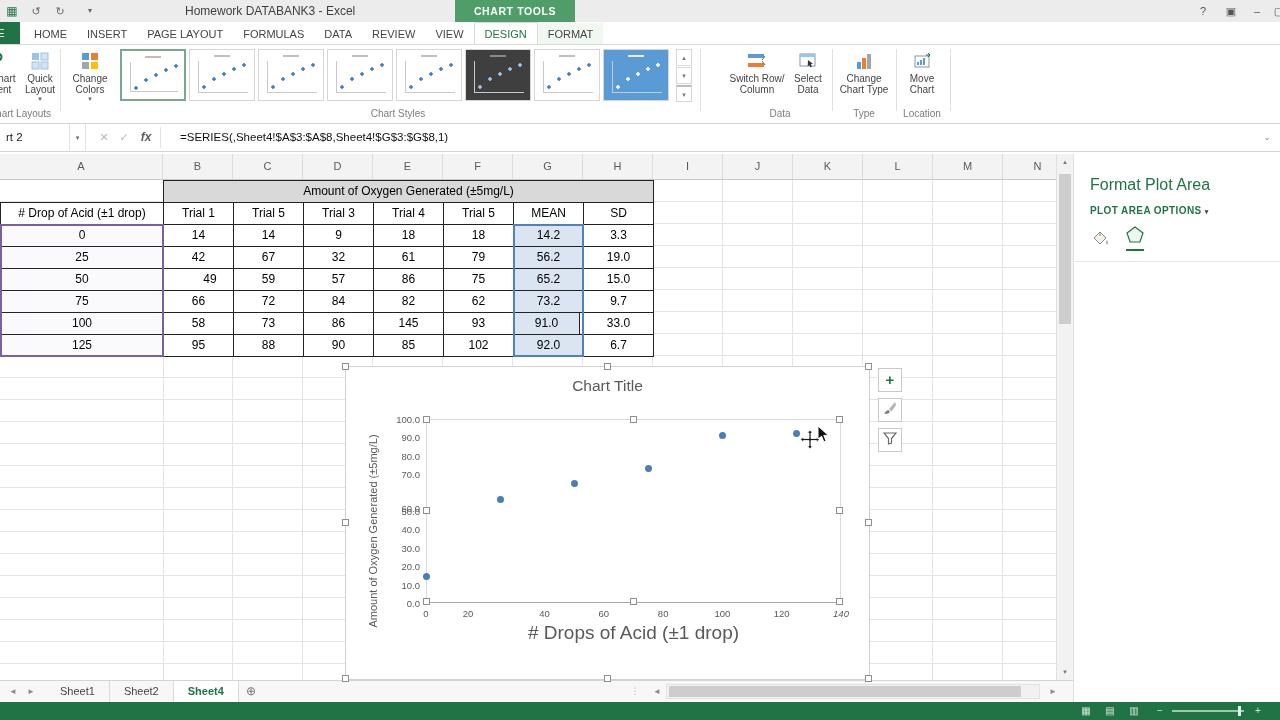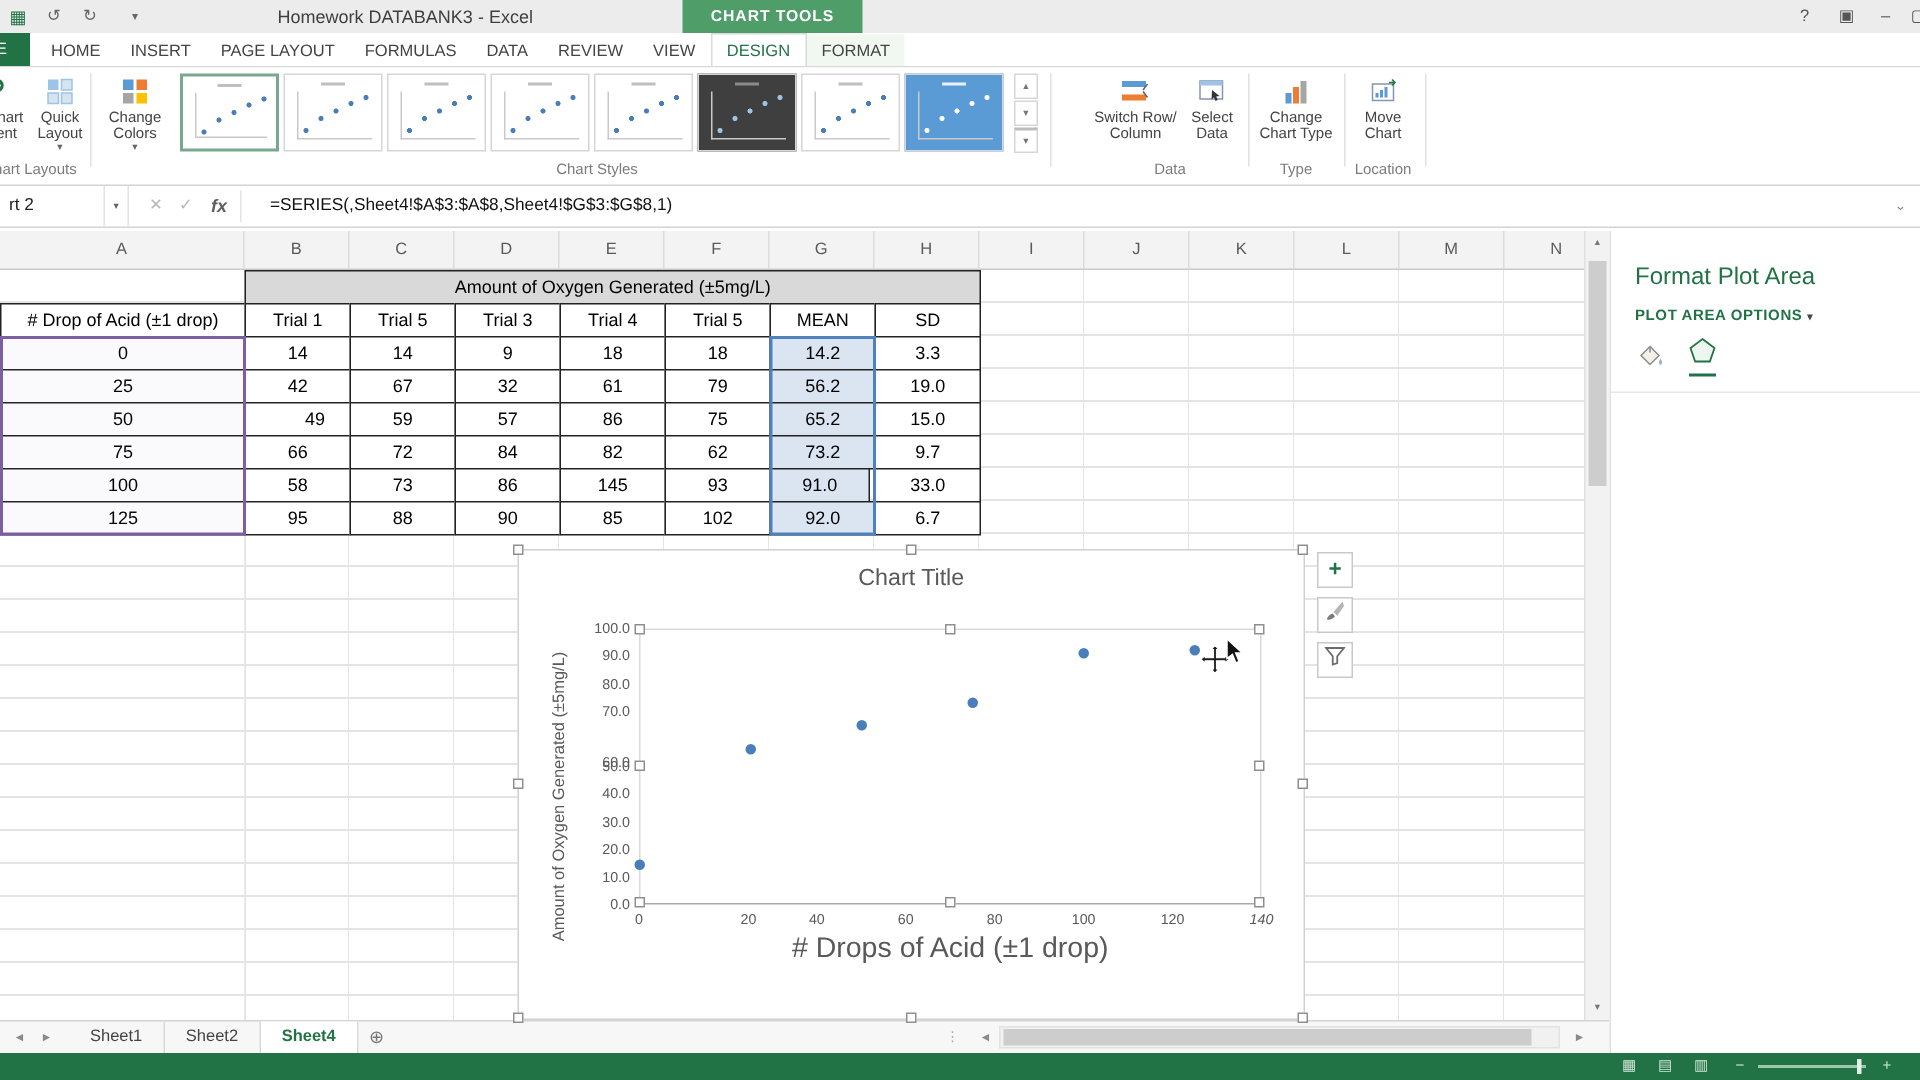--- a/index.html
+++ b/index.html
@@ -377,21 +377,21 @@
     <div class="ytick" style="left: 30px; top: 83.8px;">80.0</div>
     <div class="ytick" style="left: 30px; top: 102.2px;">70.0</div>
     <div class="ytick" style="left: 30px; top: 136px; text-align: right;">60.0</div>
     <div class="ytick" style="left: 30px; top: 139px;">50.0</div>
     <div class="ytick" style="left: 30px; top: 157.4px;">40.0</div>
     <div class="ytick" style="left: 30px; top: 175.8px;">30.0</div>
     <div class="ytick" style="left: 30px; top: 194.2px;">20.0</div>
     <div class="ytick" style="left: 30px; top: 212.6px;">10.0</div>
     <div class="ytick" style="left: 30px; top: 231px;">0.0</div>
     <div class="xtick" style="left: 62px;">0</div>
-    <div class="xtick" style="left: 135px;">20</div>
+    <div class="xtick" style="left: 104px;">20</div>
     <div class="xtick" style="left: 180.571px;">40</div>
     <div class="xtick" style="left: 239.857px;">60</div>
     <div class="xtick" style="left: 299.143px;">80</div>
     <div class="xtick" style="left: 358.429px;">100</div>
     <div class="xtick" style="left: 417.714px;">120</div>
     <div class="xtick" style="left: 477px; font-style: italic;">140</div>
     <div class="pt" style="left: 76.5px; top: 206.372px; background: rgb(74, 126, 187);"></div>
     <div class="pt" style="left: 150.607px; top: 129.092px; background: rgb(74, 126, 187);"></div>
     <div class="pt" style="left: 224.714px; top: 112.532px; background: rgb(74, 126, 187);"></div>
     <div class="pt" style="left: 298.821px; top: 97.812px; background: rgb(74, 126, 187);"></div>

